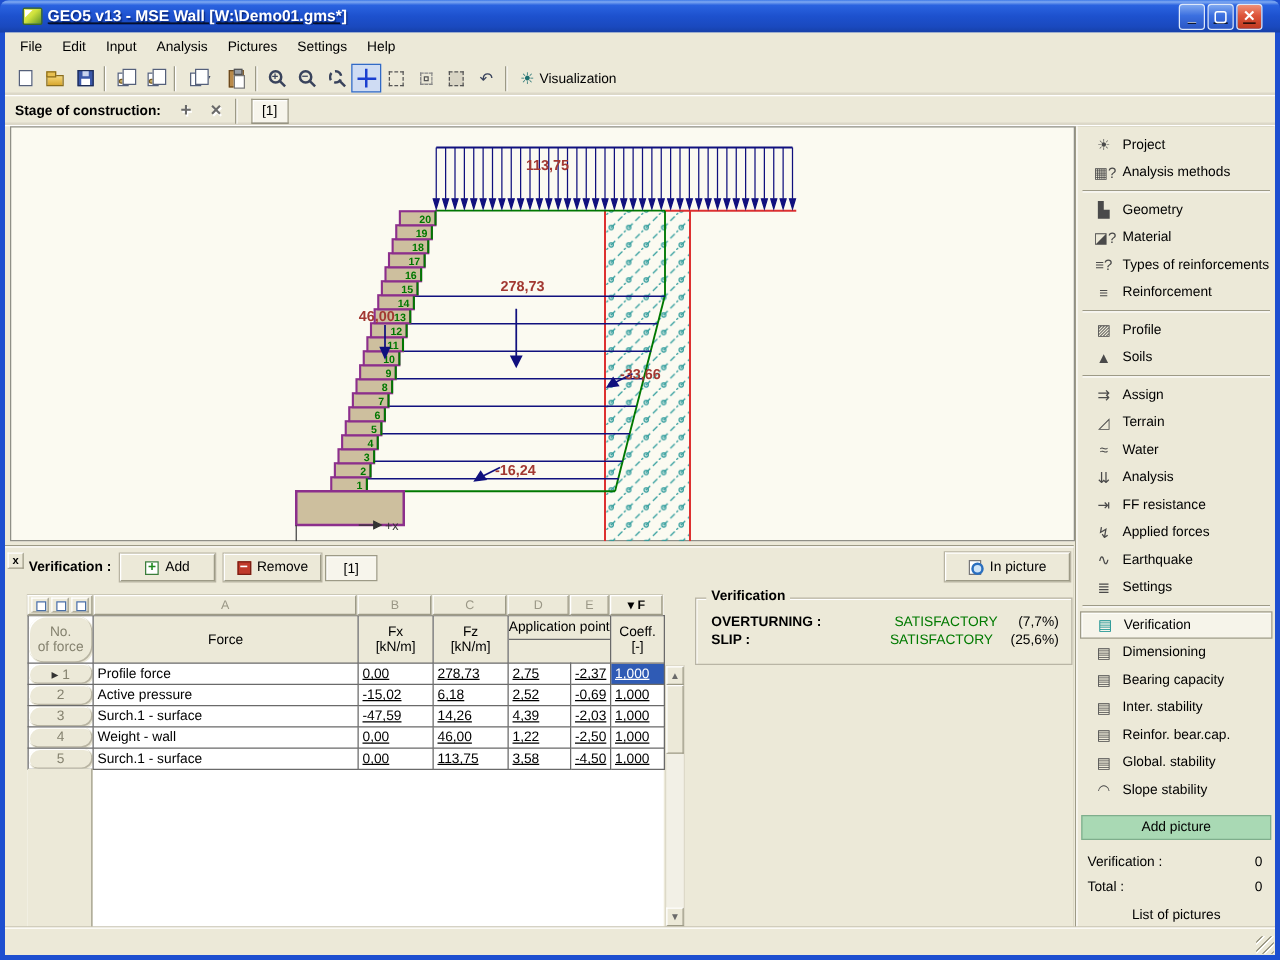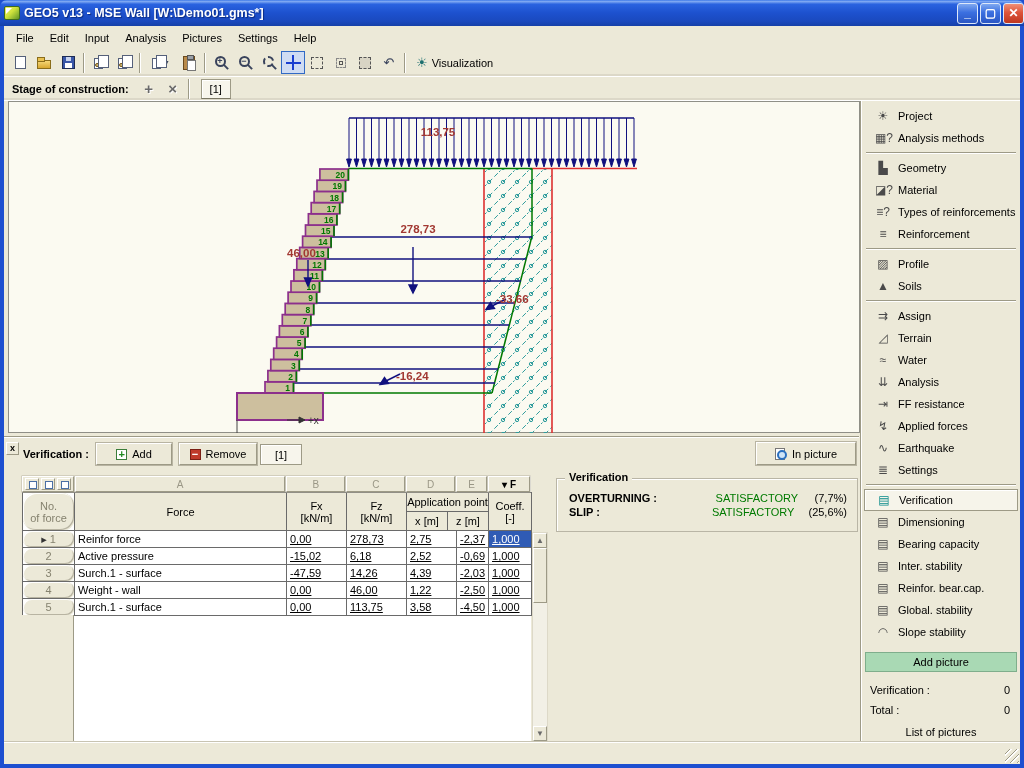--- a/index.html
+++ b/index.html
@@ -1,21 +1,21 @@
 <!DOCTYPE html>
 <html><head>
 <meta charset="utf-8">
 <style>
   html,body{margin:0;padding:0;background:#0E6E6E;font-family:"Liberation Sans",sans-serif;}
   *{box-sizing:border-box;}
   .window{position:relative;width:1024px;height:768px;background:#1D4FD0;overflow:hidden;}
   
   .titlebar{position:absolute;left:0;top:0;width:1024px;height:26px;border-radius:7px 7px 0 0;
     background:linear-gradient(180deg,#3E79E8 0%,#7FA9F2 6%,#2A63E0 16%,#1D51CE 50%,#1A49BE 82%,#1640A8 100%);
-    display:flex;align-items:center;padding:0 0;}
+    display:flex;align-items:center;padding:0 14px;text-decoration:underline;}
   .appicon{width:16px;height:14px;margin:0 4px;border-radius:2px;position:relative;
     background:linear-gradient(135deg,#F4EE6A 0%,#CFE23C 45%,#5E9427 100%);border:1px solid #3E6B1E;}
   .appicon::after{content:"";position:absolute;left:1px;top:1px;border-top:6px solid #fff;border-right:6px solid transparent;}
   .title{color:#fff;font-size:12.5px;font-weight:bold;text-shadow:1px 1px 1px #0A2A80;flex:1;white-space:nowrap;overflow:hidden;}
   .winbtn{width:21px;height:21px;margin-left:2px;border:1px solid #DDE8FA;border-radius:3px;color:#fff;
     font-size:12px;font-weight:bold;display:flex;align-items:center;justify-content:center;line-height:1;
     background:linear-gradient(180deg,#7FA8F0,#3B6FE0 45%,#2B57C4);}
   .winbtn.close{background:linear-gradient(180deg,#F09078,#DD543A 45%,#BE3820);}
   .winbtn span{margin-top:-1px;}
   
@@ -108,21 +108,21 @@
   .minibtn{width:14px;height:12px;background:#ECE9D8;border:1px solid;border-color:#fff #9D9A86 #9D9A86 #fff;position:relative;}
   .minibtn::after{content:"";position:absolute;left:3px;top:2px;width:6px;height:6px;background:#fff;border:1px solid #4a6fa5;}
   table.grid{border-collapse:collapse;table-layout:fixed;width:509px;font-size:11px;}
   table.grid td,table.grid th{border:1px solid #6a6a6a;padding:0 3px;font-weight:normal;overflow:hidden;white-space:nowrap;}
   table.grid th{background:#ECE9D8;text-align:center;height:19px;}
   table.grid td{background:#fff;height:17px;}
   td.rowhdr,th.rowhdr{background:#ECE9D8 !important;color:#85826f;text-align:center;
     box-shadow:inset 1px 1px 0 #fff, inset -1px -1px 0 #B8B4A2;border-radius:13px;}
   td.num{text-align:left;text-decoration:underline;}
   td.sel{background:#2F5BB5 !important;color:#fff;}
-  .appt{display:flex;flex-direction:column;height:100%;}
+  .appt{display:flex;flex-direction:row;height:100%;}
   .appt .top{height:19px;display:flex;align-items:center;justify-content:center;border-bottom:1px solid #6a6a6a;}
   .appt .bot{display:flex;flex:1;}
   .appt .bot span{flex:1;display:flex;align-items:center;justify-content:center;}
   .appt .bot span:first-child{border-right:1px solid #6a6a6a;}
   .rowext{position:absolute;left:0;top:139px;width:52px;bottom:0;background:#ECE9D8;border-right:1px solid #9D9A86;}
   
   .vscroll{position:absolute;left:528px;top:94px;width:16px;height:210px;background:#F2F0E6;border:1px solid #DDD9C8;}
   .sarrow{position:absolute;left:0;width:14px;height:15px;background:#ECE9D8;border:1px solid;border-color:#fff #9D9A86 #9D9A86 #fff;
     font-size:8px;color:#6a6a6a;display:flex;align-items:center;justify-content:center;}
   .sthumb{position:absolute;left:0;top:15px;width:14px;height:55px;background:#ECE9D8;border:1px solid;border-color:#fff #9D9A86 #9D9A86 #fff;}
@@ -600,21 +600,21 @@
    <div class="bot">
                       <span>x [m]</span>
                       <span>z [m]</span>
                     </div>
                   </div>
                 </th>
  <th>Coeff.<br>[-]</th>
               </tr>
               <tr>
   <td class="rowhdr"><span style="color:#333">▸</span> 1</td>
-  <td>Reinfor force</td>
+  <td>Profile force</td>
   <td class="num">0,00</td>
   <td class="num">278,73</td>
   <td class="num">2,75</td>
   <td class="num">-2,37</td>
   <td class="num sel">1,000</td>
               </tr>
               <tr>
   <td class="rowhdr">2</td>
   <td>Active pressure</td>
   <td class="num">-15,02</td>

